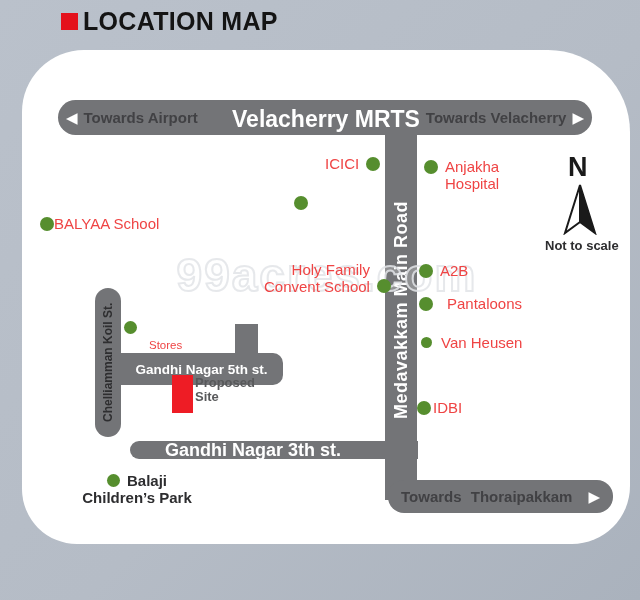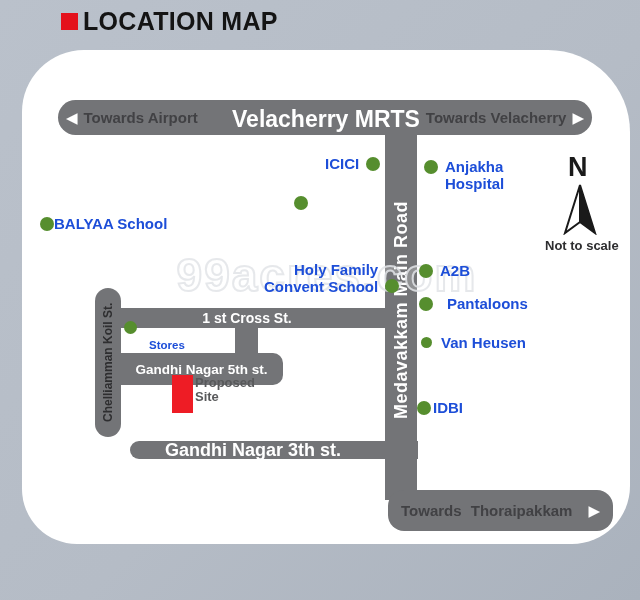--- a/index.html
+++ b/index.html
@@ -23,21 +23,21 @@
   .top-road{left:36px;top:50px;width:534px;height:35px;border-radius:18px;display:flex;align-items:center;justify-content:space-between;padding:0 8px;box-sizing:border-box;z-index:3;}
   .top-road .grp{display:flex;align-items:center;gap:6px;font-size:15px;}
   .arrow{color:#ffffff;font-size:15px;line-height:1;}
   .top-center{position:absolute;left:0;right:0;text-align:center;font-size:23px;z-index:3;}
   
   .main-road{left:363px;top:70px;width:32px;height:380px;z-index:2;}
   .vtext{writing-mode:vertical-rl;transform:rotate(180deg);}
   .main-road-label{position:absolute;inset:0;display:flex;align-items:center;justify-content:center;font-size:18px;letter-spacing:.5px;}
   .chelli-label{position:absolute;inset:0;display:flex;align-items:center;justify-content:center;font-size:12px;color:#2e2e30;font-weight:700;white-space:nowrap;}
   
-  .lm{position:absolute;display:flex;align-items:center;font-weight:700;color:#1d4ed8;font-size:15px;line-height:17px;z-index:5;white-space:nowrap;}
+  .lm{position:absolute;display:flex;align-items:center;font-weight:400;color:#ef4444;font-size:15px;line-height:17px;z-index:5;white-space:nowrap;}
   .dot{width:14px;height:14px;border-radius:50%;background:#568e2e;flex:0 0 auto;}
   .dot.sm{width:11px;height:11px;}
   .ra{text-align:right;}
   .la{text-align:left;}
   .proposed-label{position:absolute;left:173px;top:326px;font-size:13px;line-height:14px;font-weight:700;color:#58595b;z-index:5;}
   .site-rect{position:absolute;left:150px;top:325px;width:21px;height:38px;background:#ee1c25;z-index:4;}
   
   .north-label{position:absolute;left:546px;top:102px;font-size:27px;font-weight:700;color:#1a1a1a;z-index:5;}
   .north-arrow{position:absolute;left:538px;top:133px;z-index:5;}
   .scale-note{position:absolute;left:523px;top:188px;font-size:13px;font-weight:700;color:#2d2d2f;z-index:5;}
@@ -74,35 +74,32 @@
         <span class="dark-text">Towards Velacherry</span>
         <span class="arrow">▶</span>
       </div>
     </div>
     <div class="top-center bar-text" style="top:56px;">Velacherry MRTS</div>
 
     <div class="road" style="left:73px;top:238px;width:26px;height:149px;border-radius:13px;z-index:2;">
       <div class="chelli-label vtext">Chelliamman Koil St.</div>
     </div>
 
-    <div class="road" style="left:82px;top:258px;width:286px;height:20px;z-index:1;display:flex;align-items:center;justify-content:center;">
-      <span class="bar-text" style="font-size:14px;">1 st Cross St.</span>
-    </div>
 
     <div class="road" style="left:213px;top:274px;width:23px;height:32px;z-index:1;"></div>
 
     <div class="road" style="left:98px;top:303px;width:163px;height:32px;border-radius:0 10px 10px 0;z-index:2;display:flex;align-items:center;justify-content:center;">
       <span class="bar-text" style="font-size:13.5px;">Gandhi Nagar 5th st.</span>
     </div>
 
     <div class="road" style="left:108px;top:391px;width:288px;height:18px;border-radius:12px 0 0 12px;z-index:1;display:flex;align-items:center;justify-content:center;padding-right:42px;box-sizing:border-box;">
       <span class="bar-text" style="font-size:18px;">Gandhi Nagar 3th st.</span>
     </div>
 
-    <div class="road" style="left:366px;top:430px;width:225px;height:41px;border-radius:16px;z-index:3;display:flex;align-items:center;justify-content:space-between;padding:0 13px;box-sizing:border-box;margin-top:10px;">
+    <div class="road" style="left:366px;top:430px;width:225px;height:33px;border-radius:16px;z-index:3;display:flex;align-items:center;justify-content:space-between;padding:0 13px;box-sizing:border-box;">
       <span class="dark-text" style="font-size:15px;word-spacing:5px;">Towards Thoraipakkam</span>
       <span class="arrow">▶</span>
     </div>
 
     <div class="site-rect"></div>
     <div class="proposed-label">
       <div>Proposed</div>
       <div>Site</div>
     </div>
 
@@ -154,20 +151,27 @@
     <div class="lm" style="left:395px;top:349px;gap:2px;">
       <span class="dot"></span>
       <span>IDBI</span>
     </div>
 
     <span class="dot" style="position:absolute;left:102px;top:271px;z-index:5;width:13px;height:13px;"></span>
     <div class="lm" style="left:127px;top:287px;font-size:11.5px;justify-content:center;">
       <span>Stores</span>
     </div>
 
+    <div style="position:absolute;left:48px;top:422px;width:134px;text-align:center;z-index:5;font-weight:700;color:#2d2d2f;font-size:15px;line-height:17px;" class="balaji">
+      <div style="display:flex;align-items:center;justify-content:center;gap:7px;">
+        <span class="dot" style="width:13px;height:13px;"></span>
+        <span>Balaji</span>
+      </div>
+      <div>Children’s Park</div>
+    </div>
 
     <div class="north-label">N</div>
     <div class="north-arrow">
       <svg width="40" height="52" viewBox="0 0 40 52">
         <path d="M20 2 L5 50 L20 39 Z" fill="#ffffff" stroke="#1a1a1a" stroke-width="2"></path>
         <path d="M20 2 L20 39 L35 50 Z" fill="#1a1a1a" stroke="#1a1a1a" stroke-width="2"></path>
       </svg>
     </div>
     <div class="scale-note">Not to scale</div>
 

